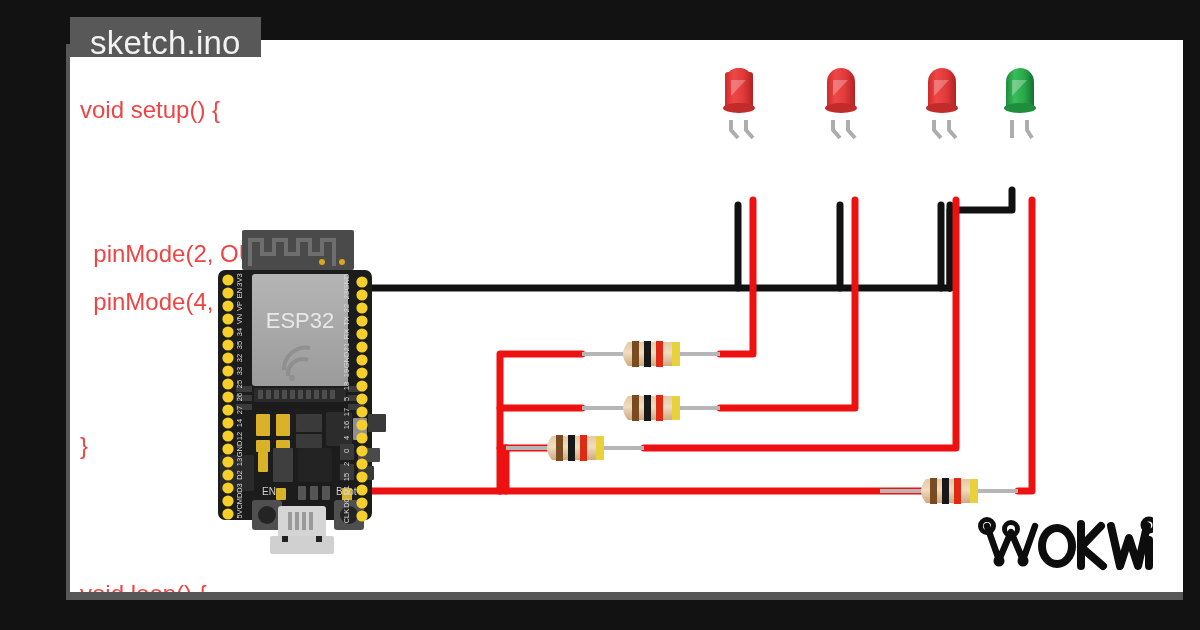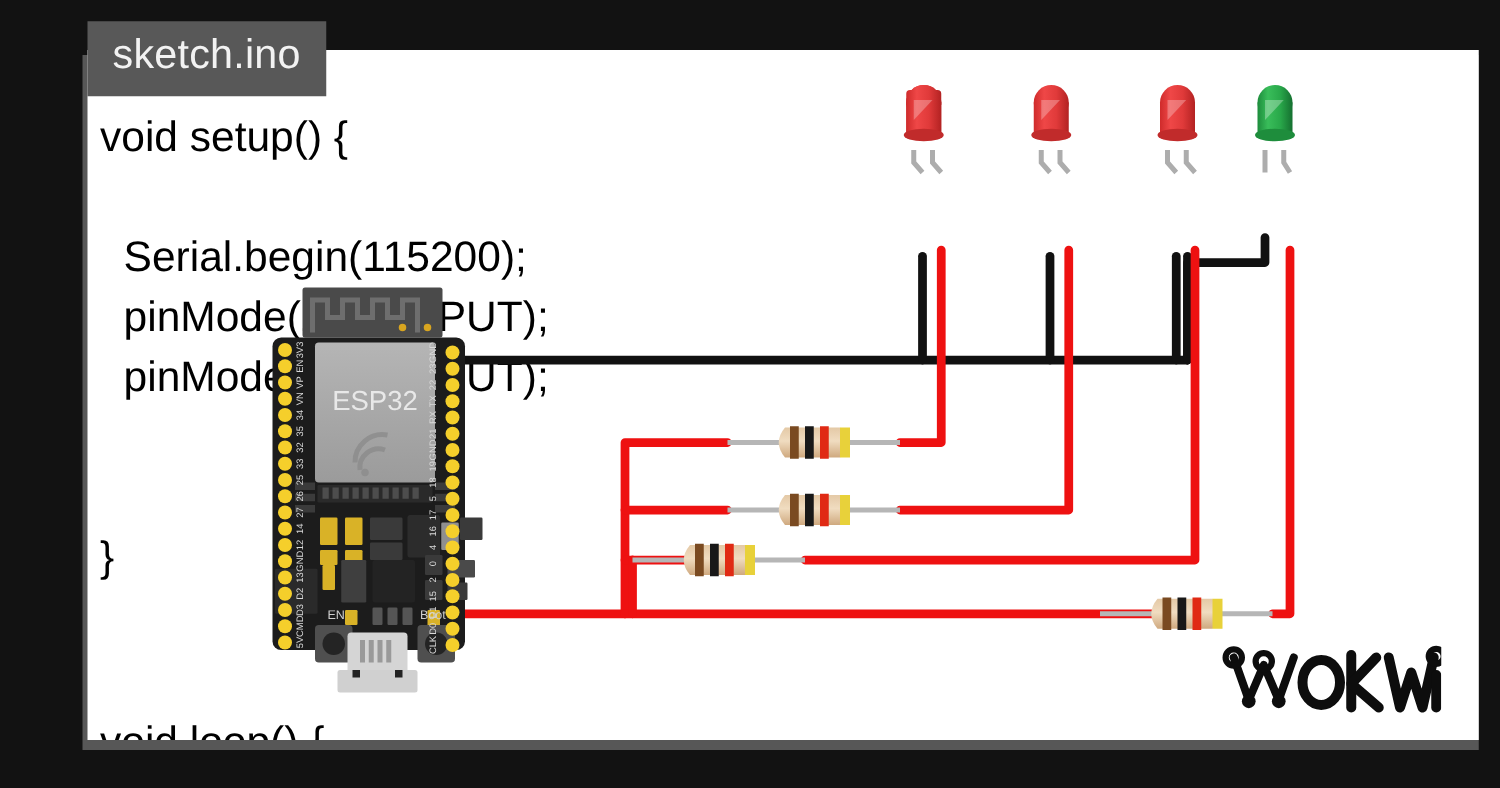--- a/index.html
+++ b/index.html
@@ -37,39 +37,39 @@
     height: 552px;
     background: #ffffff;
     overflow: hidden;
   }
 
   
   .file-tab {
     position: absolute;
     left: 70px;
     top: 17px;
-    height: 60px;
+    height: 40px;
     padding: 0 20px;
     background: #585858;
     color: #f2f2f2;
     font-size: 33px;
     line-height: 52px;
     letter-spacing: 0.2px;
     white-space: nowrap;
     z-index: 40;
   }
 
   
   .code-layer {
     position: absolute;
     left: 0; top: 0;
     width: 1113px;
     height: 552px;
-    color: #000000;
-    font-size: 34px;
+    color: #ef4444;
+    font-size: 24px;
     line-height: 48px;
     font-family: "Liberation Sans", sans-serif;
     white-space: pre;
     z-index: 1;
     pointer-events: none;
     padding-left: 48px;
   }
   .code-line { position: absolute; left: 0; white-space: pre; }
 
   
@@ -95,21 +95,20 @@
 <body>
 
 <div id="root">
 
   <div class="canvas-shadow"></div>
 
   <div class="canvas-panel">
 
     <div class="code-layer">
       <div class="code-line" style="top:46px;left:10px">void setup() {</div>
-      <div class="code-line" style="top:142px;left:10px">  Serial.begin(115200);</div>
       <div class="code-line" style="top:190px;left:10px">  pinMode(2, OUTPUT);</div>
       <div class="code-line" style="top:238px;left:10px">  pinMode(4, OUTPUT);</div>
       <div class="code-line" style="top:382px;left:10px">}</div>
       <div class="code-line" style="top:530px;left:10px">void loop() {</div>
     </div>
 
     <svg class="diagram" viewBox="0 0 1113 552" width="1113" height="552">
 
       <defs>
         <linearGradient id="ledRed" x1="0" y1="0" x2="1" y2="0">

